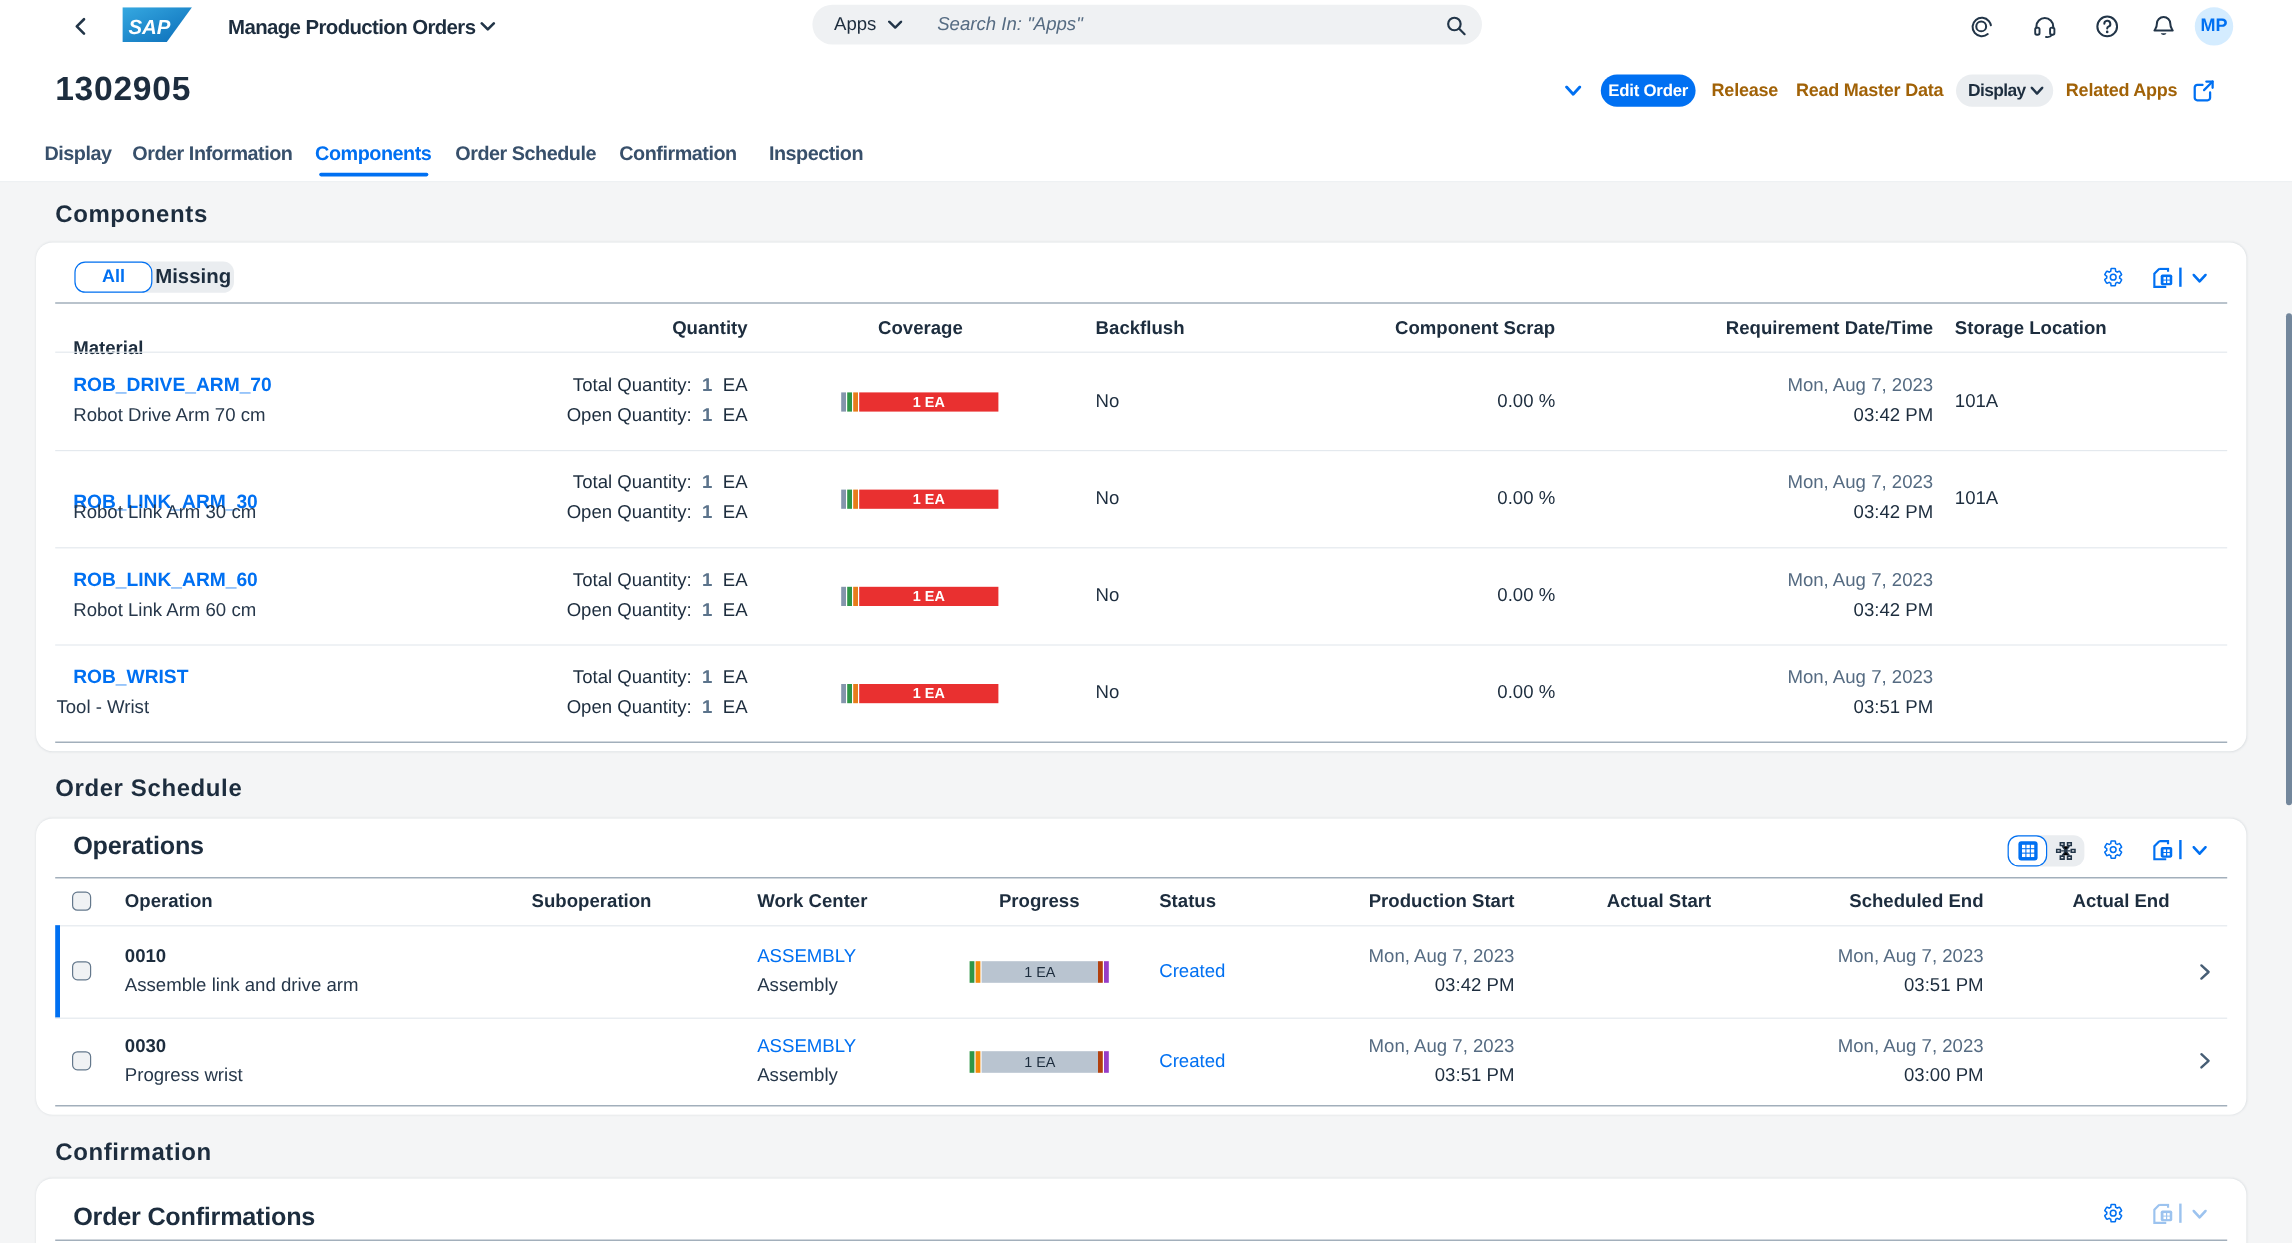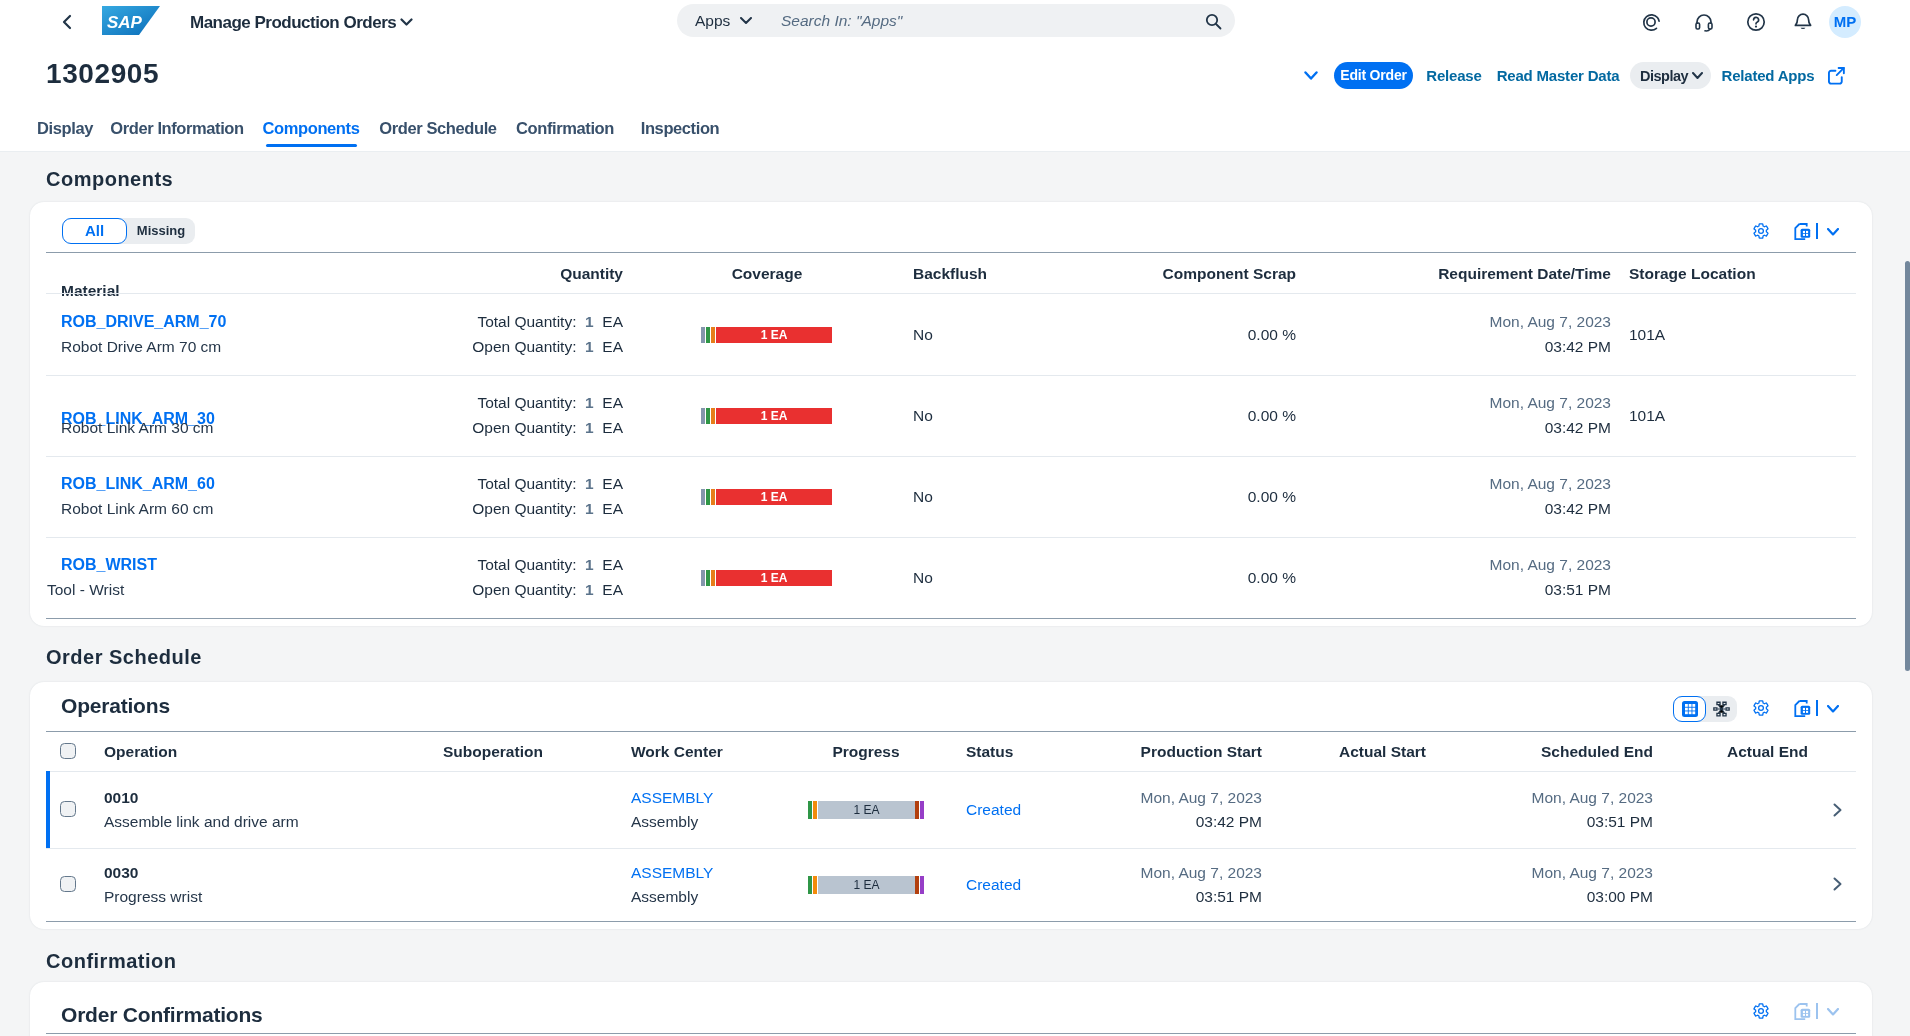--- a/index.html
+++ b/index.html
@@ -1,20 +1,20 @@
 <!DOCTYPE html>
 <html><head>
 <meta charset="utf-8">
 <style>
 *{margin:0;padding:0;box-sizing:border-box}
 html,body{width:1910px;height:1036px;overflow:hidden}
 body{background:#f4f5f6;font-family:"Liberation Sans",sans-serif;color:#1d2d3e;position:relative}
 .abs{position:absolute}
 .hdr{position:absolute;left:0;top:0;width:1910px;height:152px;background:#fff;border-bottom:1px solid #eaeef1}
-.link{color:#0369a1;font-weight:bold}
+.link{color:#a16207;font-weight:bold}
 .card{position:absolute;left:30px;width:1842px;background:#fff;border-radius:14px;box-shadow:0 0 2px rgba(34,54,73,.12)}
 .sech{position:absolute;left:46px;font-size:20px;letter-spacing:0.5px;font-weight:bold;color:#1d2d3e}
 .cardh{position:absolute;left:61px;font-size:21px;letter-spacing:-0.2px;font-weight:bold;color:#1d2d3e}
 .th{position:absolute;font-size:15.5px;font-weight:bold;color:#1d2d3e;white-space:nowrap}
 .td{position:absolute;font-size:15.5px;color:#1d2d3e;white-space:nowrap}
 .td.link{color:#0070f2;font-weight:bold}
 .gray{color:#556b82}
 .desc{color:#26374a}
 .r{transform:translateX(-100%)}
 .cb{position:absolute;width:16px;height:16px;border:1.5px solid #64788c;border-radius:4.5px;background:#f0f2f4}
@@ -103,21 +103,21 @@
 <div class="tab" style="left:565px">Confirmation</div>
 <div class="tab" style="left:680px">Inspection</div>
 <div class="abs" style="left:266px;top:144px;width:91px;height:3px;border-radius:2px;background:#0070f2"></div>
 
 <div class="sech" style="top:168px">Components</div>
 <div class="card" style="top:202px;height:424px"></div>
 <div id="card1">
 
 <div class="abs" style="left:62px;top:218px;width:133px;height:26px;border-radius:9px;background:#eaedf0"></div>
 <div class="abs" style="left:62px;top:218px;width:65px;height:26px;border-radius:9px;background:#fff;border:1px solid #0070f2;color:#0070f2;font-size:15px;font-weight:bold;text-align:center;line-height:24px">All</div>
-<div class="abs" style="left:127px;top:218px;width:68px;height:26px;color:#1d2d3e;font-size:13px;font-weight:bold;text-align:center;line-height:26px">Missing</div>
+<div class="abs" style="left:127px;top:218px;width:68px;height:26px;color:#1d2d3e;font-size:17px;font-weight:bold;text-align:center;line-height:26px">Missing</div>
 
 <svg class="ico" style="left:1752px;top:222px" width="18" height="18" viewBox="0 0 24 24">
       <path d="M19.14,12.94c0.04-0.3,0.06-0.61,0.06-0.94c0-0.32-0.02-0.64-0.07-0.94l2.03-1.58c0.18-0.14,0.23-0.41,0.12-0.61l-1.92-3.32c-0.12-0.22-0.37-0.29-0.59-0.22l-2.39,0.96c-0.5-0.38-1.03-0.7-1.62-0.94L14.4,2.81c-0.04-0.24-0.24-0.41-0.48-0.41h-3.84c-0.24,0-0.43,0.17-0.47,0.41L9.25,5.35C8.66,5.59,8.12,5.92,7.63,6.29L5.24,5.33c-0.22-0.08-0.47,0-0.59,0.22L2.74,8.87C2.62,9.08,2.66,9.34,2.86,9.48l2.03,1.58C4.84,11.36,4.8,11.69,4.8,12s0.02,0.64,0.07,0.94l-2.03,1.58c-0.18,0.14-0.23,0.41-0.12,0.61l1.92,3.32c0.12,0.22,0.37,0.29,0.59,0.22l2.39-0.96c0.5,0.38,1.03,0.7,1.62,0.94l0.36,2.54c0.05,0.24,0.24,0.41,0.48,0.41h3.84c0.24,0,0.44-0.17,0.47-0.41l0.36-2.54c0.59-0.24,1.13-0.56,1.62-0.94l2.39,0.96c0.22,0.08,0.47,0,0.59-0.22l1.92-3.32c0.12-0.22,0.07-0.47-0.12-0.61L19.14,12.94z" fill="none" stroke="#0070f2" stroke-width="1.7"></path>
       <circle cx="12" cy="12" r="3.2" fill="none" stroke="#0070f2" stroke-width="1.7"></circle>
     </svg>
 <svg class="ico" style="left:1794px;top:223px" width="17" height="17" viewBox="0 0 17 17">
       <path d="M5.4 1 H12.7 V3.5 M5.4 1 L1.3 5.1 V16.1 H11.2" fill="none" stroke="#0070f2" stroke-width="1.8"></path>
       <rect x="6.6" y="5.8" width="9.6" height="8.9" rx="1.5" fill="#0070f2"></rect>
       <g fill="#fff">
         <rect x="8.9" y="7.9" width="2.1" height="2.1"></rect>

